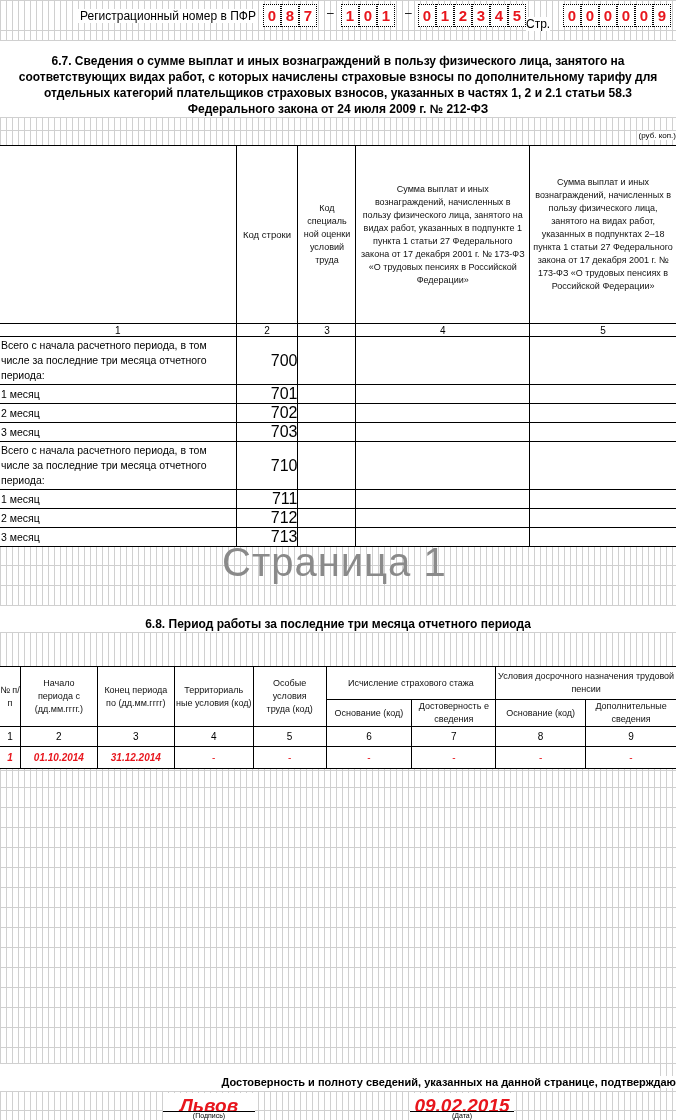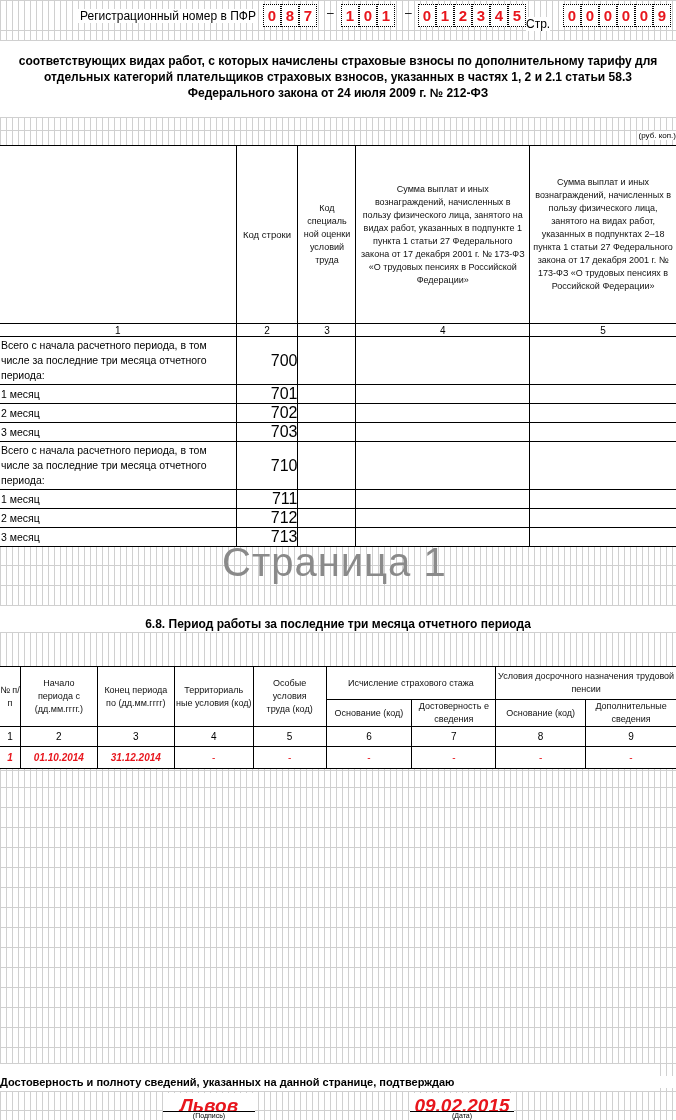--- a/index.html
+++ b/index.html
@@ -52,21 +52,21 @@
     position:absolute; left:222px; top:540px;
     font-size:40px; color:#8a8a8a; letter-spacing:1px;
   }
 
   #t2 { left:-1px; top:666px; width:678px; font-size:9px; }
   #t2 th { font-size:9px; line-height:13px; text-align:center; vertical-align:middle; color:#111; }
   #t2 .num-row td { text-align:center; font-size:10px; height:20px; }
   #t2 .data-row td { text-align:center; color:#e8161d; height:22px; font-size:10px; }
   #t2 .data-row td.bi { font-weight:bold; font-style:italic; }
 
-  .confirm { position:absolute; left:0; width:676px; top:1076px; text-align:left; font-weight:bold; font-size:11px; background:#fff; }
+  .confirm { position:absolute; left:0; width:676px; top:1076px; text-align:right; font-weight:bold; font-size:11px; background:#fff; }
   .sign-value { position:absolute; color:#e8161d; font-weight:bold; font-style:italic; font-size:19px; text-align:center; }
   .sign-line { position:absolute; height:1px; background:#000; }
   .sign-caption { position:absolute; font-size:7px; text-align:center; }
 </style>
 </head>
 <body>
 
 <div class="grid vonly" style="left:0;top:0;width:676px;height:1120px;"></div>
 <div class="hline" style="top:0"></div>
 <div class="hline" style="top:30px"></div>
@@ -121,20 +121,21 @@
   <span class="str-label">Стр.</span>
   <span class="digit-box" style="left:563px">0</span>
   <span class="digit-box" style="left:581px">0</span>
   <span class="digit-box" style="left:599px">0</span>
   <span class="digit-box" style="left:617px">0</span>
   <span class="digit-box" style="left:635px">0</span>
   <span class="digit-box" style="left:653px">9</span>
 </div>
 
 <div class="section-title" style="top:53px;">
+  <div>6.7. Сведения о сумме выплат и иных вознаграждений в пользу физического лица, занятого на</div>
   <div>соответствующих видах работ, с которых начислены страховые взносы по дополнительному тарифу для</div>
   <div>отдельных категорий плательщиков страховых взносов, указанных в частях 1, 2 и 2.1 статьи 58.3</div>
   <div>Федерального закона от 24 июля 2009 г. № 212-ФЗ</div>
 </div>
 <span class="unit-label">(руб. коп.)</span>
 
 <table id="t1">
   <colgroup>
     <col style="width:237px">
       <col style="width:62px">

